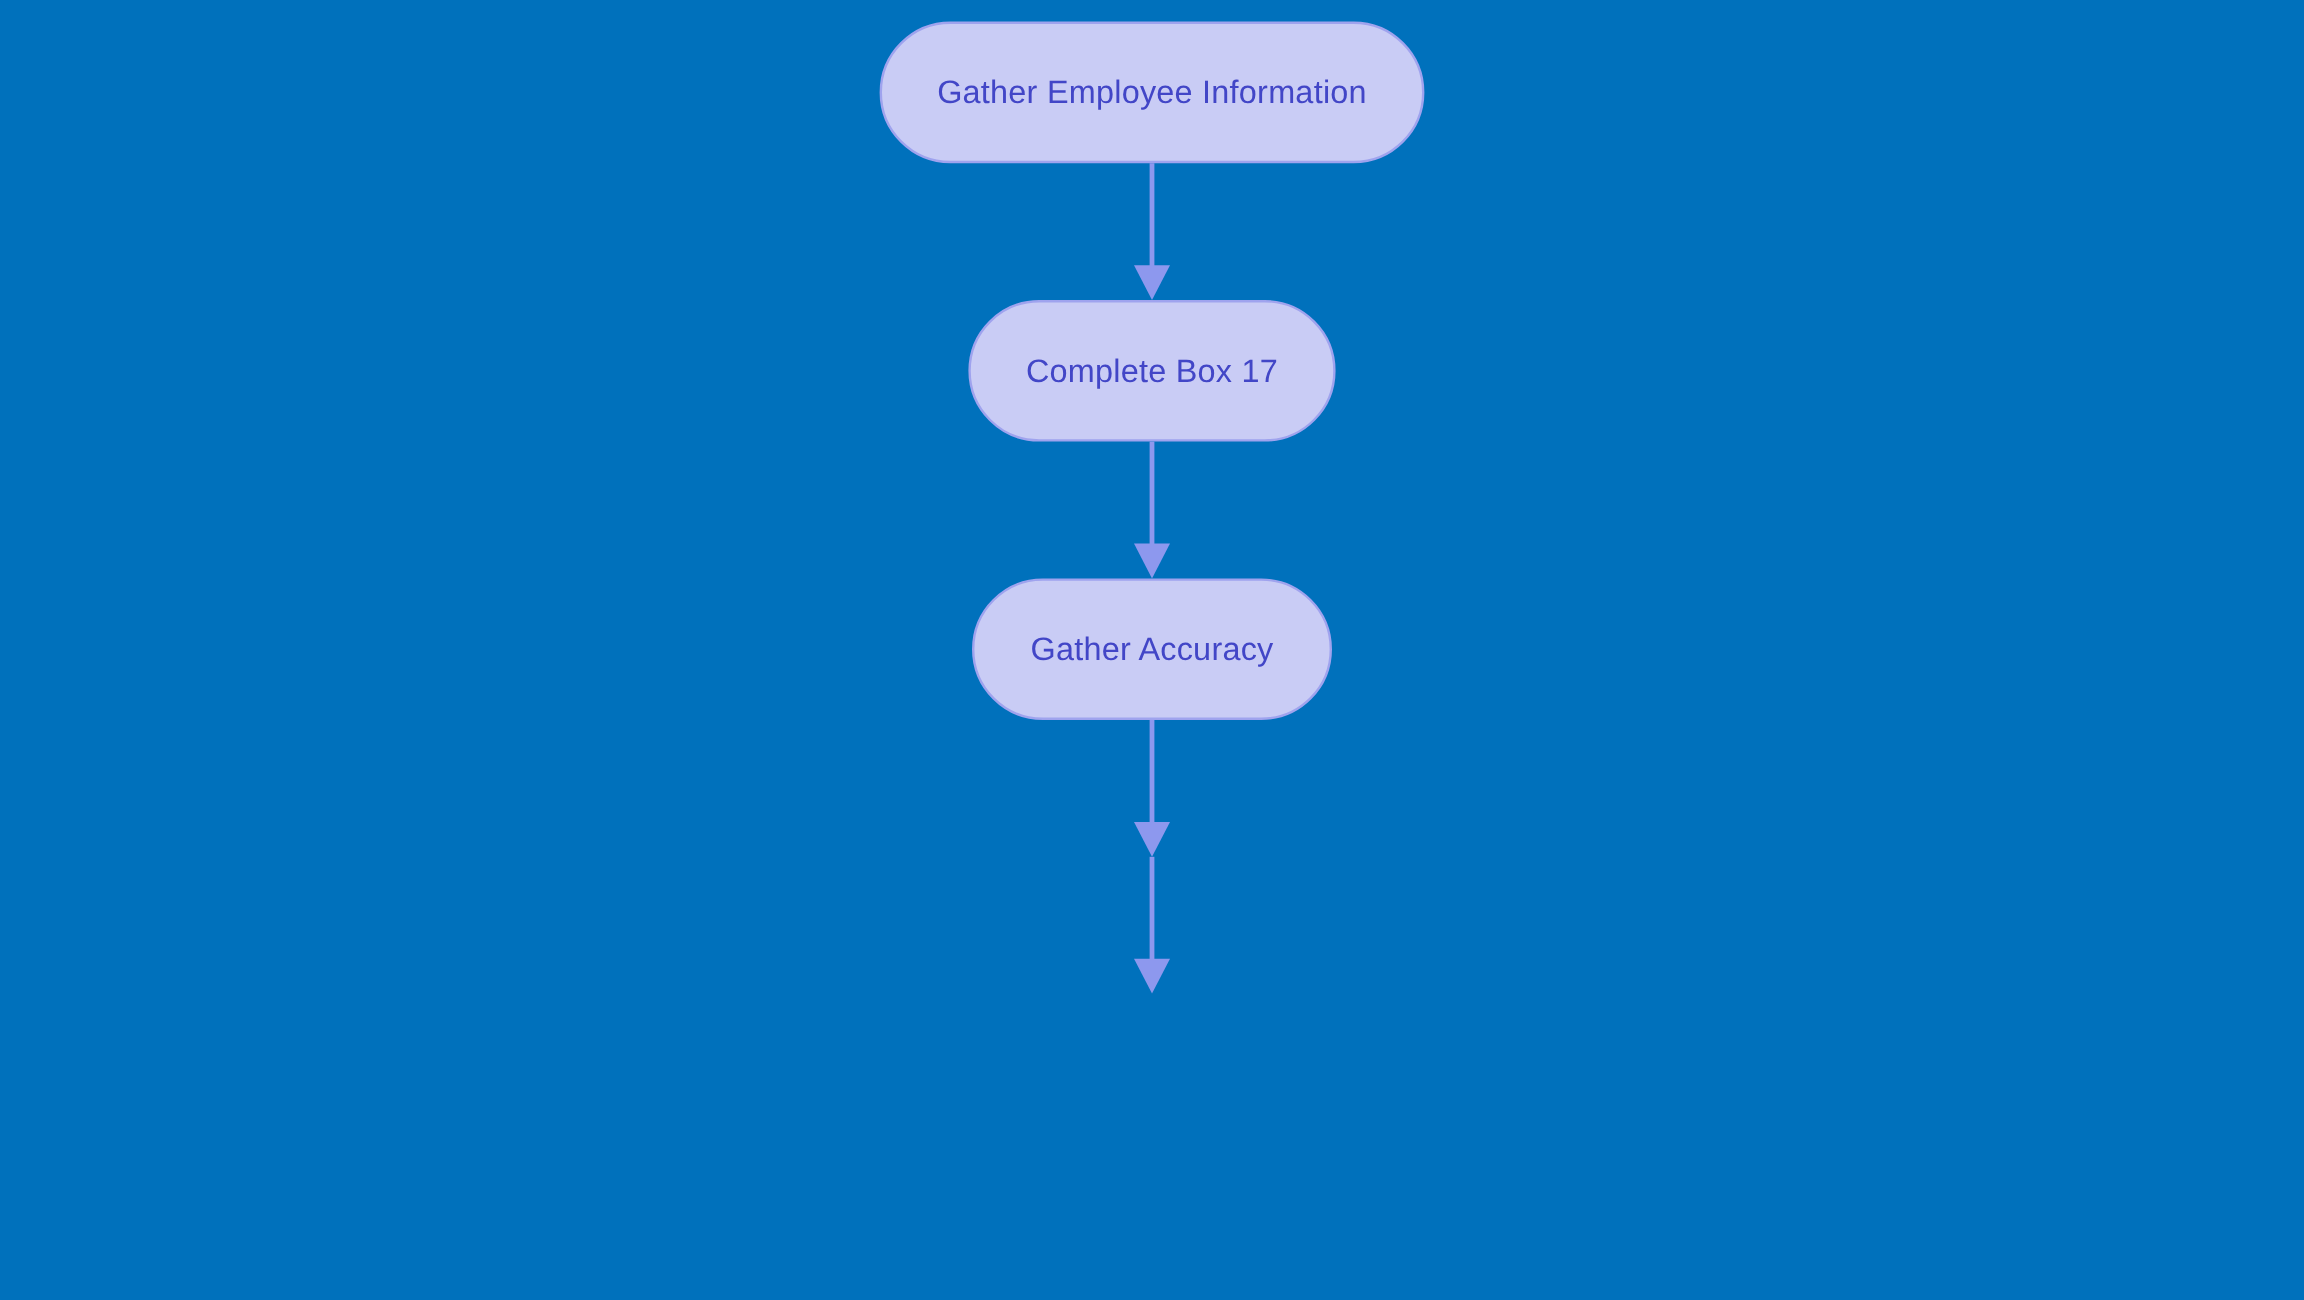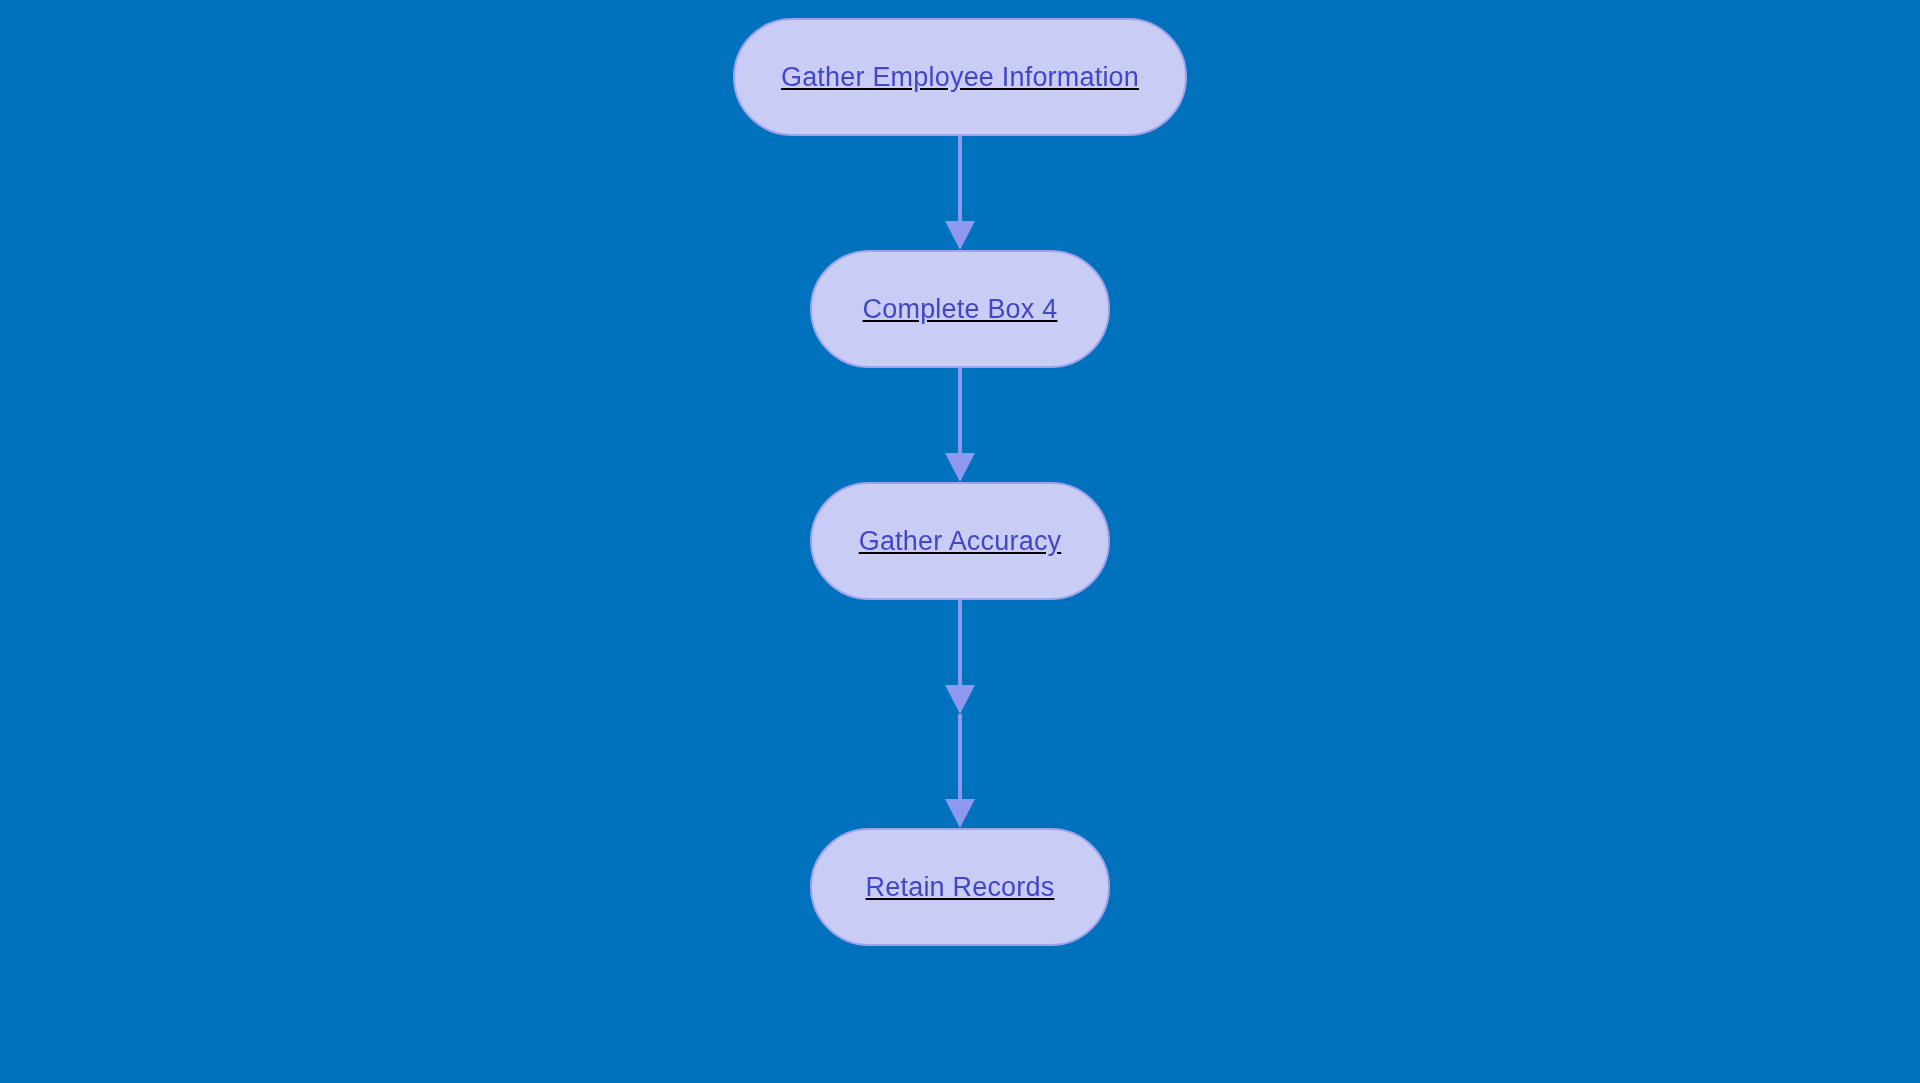--- a/index.html
+++ b/index.html
@@ -35,21 +35,20 @@
     height: 118px;
     min-width: 300px;
     padding: 0 46px;
     background: var(--node-fill);
     border: 2px solid var(--node-border);
     border-radius: 60px;
     display: flex;
     align-items: center;
     justify-content: center;
     flex: 0 0 auto;
-    text-decoration: underline;
   }
   .node-label {
     color: var(--text);
     font-size: 27px;
     font-weight: 400;
     letter-spacing: 0.2px;
     white-space: nowrap;
     text-align: center;
   }
   .connector {
@@ -88,21 +87,21 @@
     <div class="node">
       <span class="node-label">Gather Employee Information</span>
     </div>
 
     <div class="connector">
       <div class="arrow-line"></div>
       <div class="arrow-head"></div>
     </div>
 
     <div class="node">
-      <span class="node-label">Complete Box 4</span>
+      <span class="node-label">Complete Box 17</span>
     </div>
 
     <div class="connector">
       <div class="arrow-line"></div>
       <div class="arrow-head"></div>
     </div>
 
     <div class="node">
       <span class="node-label">Gather Accuracy</span>
     </div>
@@ -111,18 +110,15 @@
       <div class="arrow-line"></div>
       <div class="arrow-head"></div>
     </div>
 
 
     <div class="connector">
       <div class="arrow-line"></div>
       <div class="arrow-head"></div>
     </div>
 
-    <div class="node">
-      <span class="node-label">Retain Records</span>
-    </div>
 
   </div>
 </div>
 
 </body></html>

